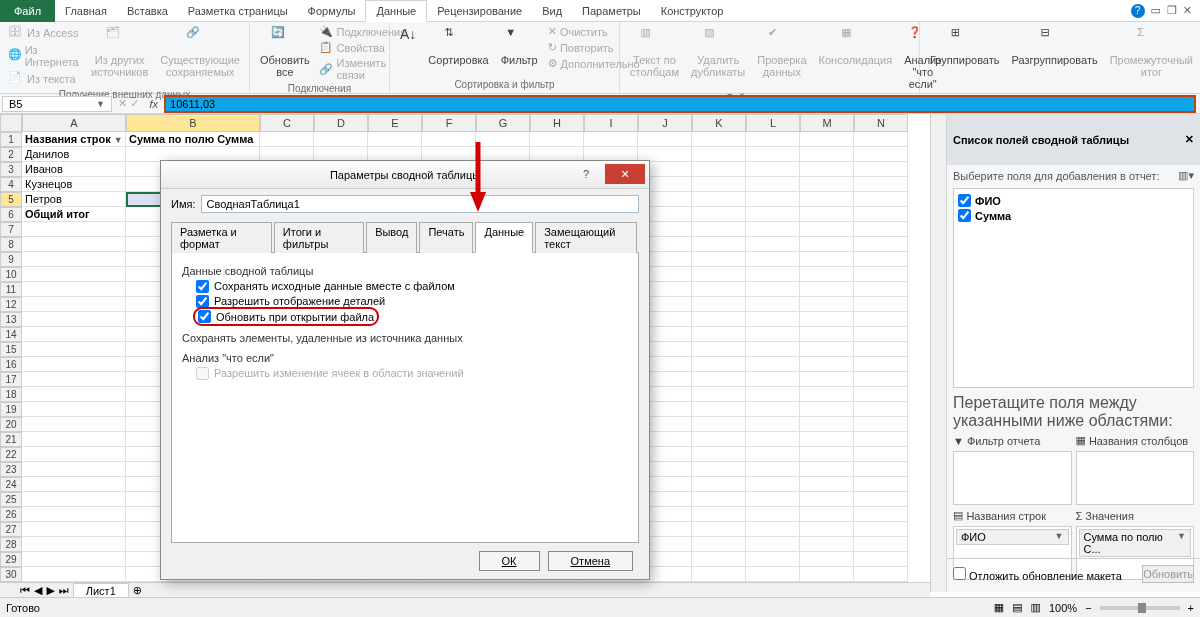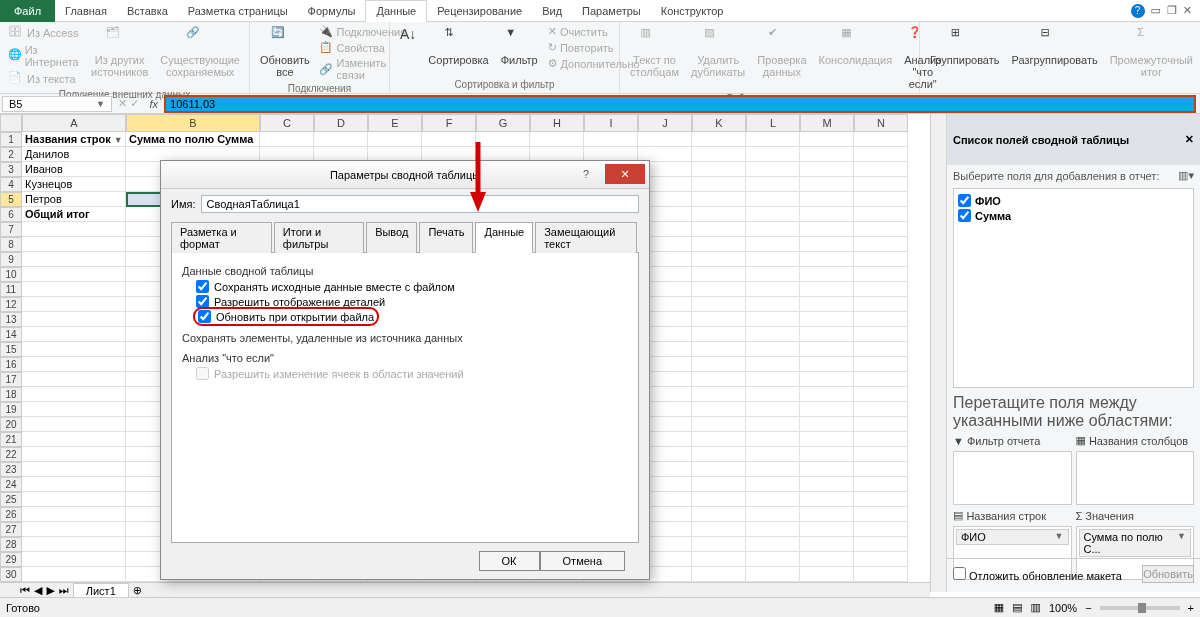--- a/index.html
+++ b/index.html
@@ -66,25 +66,25 @@
 .dlg-close { position: absolute; right: 4px; top: 3px; width: 40px; height: 20px; background: #c84031; color: #fff; text-align: center; line-height: 20px; cursor: pointer; }
 .dlg-help { position: absolute; right: 48px; top: 3px; width: 30px; height: 20px; text-align: center; line-height: 20px; color: #555; cursor: pointer; }
 .dialog-body { padding: 6px 10px; }
 .name-row { display: flex; align-items: center; gap: 6px; margin-bottom: 8px; }
 .name-row input { flex: 1; border: 1px solid #abc; padding: 2px 4px; background: #fff; }
 .dlg-tabs { display: flex; border-bottom: 1px solid #aaa; }
 .dlg-tab { padding: 3px 8px; border: 1px solid #aaa; border-bottom: none; background: #f0f0f0; margin-right: 2px; cursor: pointer; position: relative; top: 1px; }
 .dlg-tab.active { background: #fff; border-bottom: 1px solid #fff; }
 .dlg-page { background: #fff; border: 1px solid #aaa; border-top: none; padding: 8px 10px; height: 290px; }
 .group-label { margin: 4px 0 2px; color: #333; }
-.chk-row { display: flex; align-items: center; gap: 5px; padding: 1px 0 1px 14px; }
+.chk-row { display: flex; align-items: flex-start; gap: 5px; padding: 1px 0 1px 14px; }
 .highlight-red { outline: 2px solid #d40000; outline-offset: 1px; border-radius: 6px; padding: 0 2px; }
 .select-row { display: flex; align-items: center; gap: 6px; padding: 2px 0 2px 14px; }
 .select-row select { border: 1px solid #888; padding: 1px 4px; background: #fff; width: 70px; }
-.dlg-buttons { position: absolute; bottom: 8px; right: 24px; display: flex; gap: 0; }
+.dlg-buttons { position: absolute; bottom: 8px; right: 16px; display: flex; gap: 8px; text-decoration: underline; }
 .dlg-buttons button { padding: 3px 22px; border: 1px solid #888; background: #f5f5f5; cursor: pointer; }
 .red-arrow { position: absolute; left: 470px; top: 142px; width: 16px; height: 70px; pointer-events: none; }
 svg { display: block; }
 .dropdown-handle { font-size: 9px; color: #666; }
 </style>
 </head>
 <body>
 
 <div class="ribbon-tabs">
   <div class="tab-file">Файл</div>

